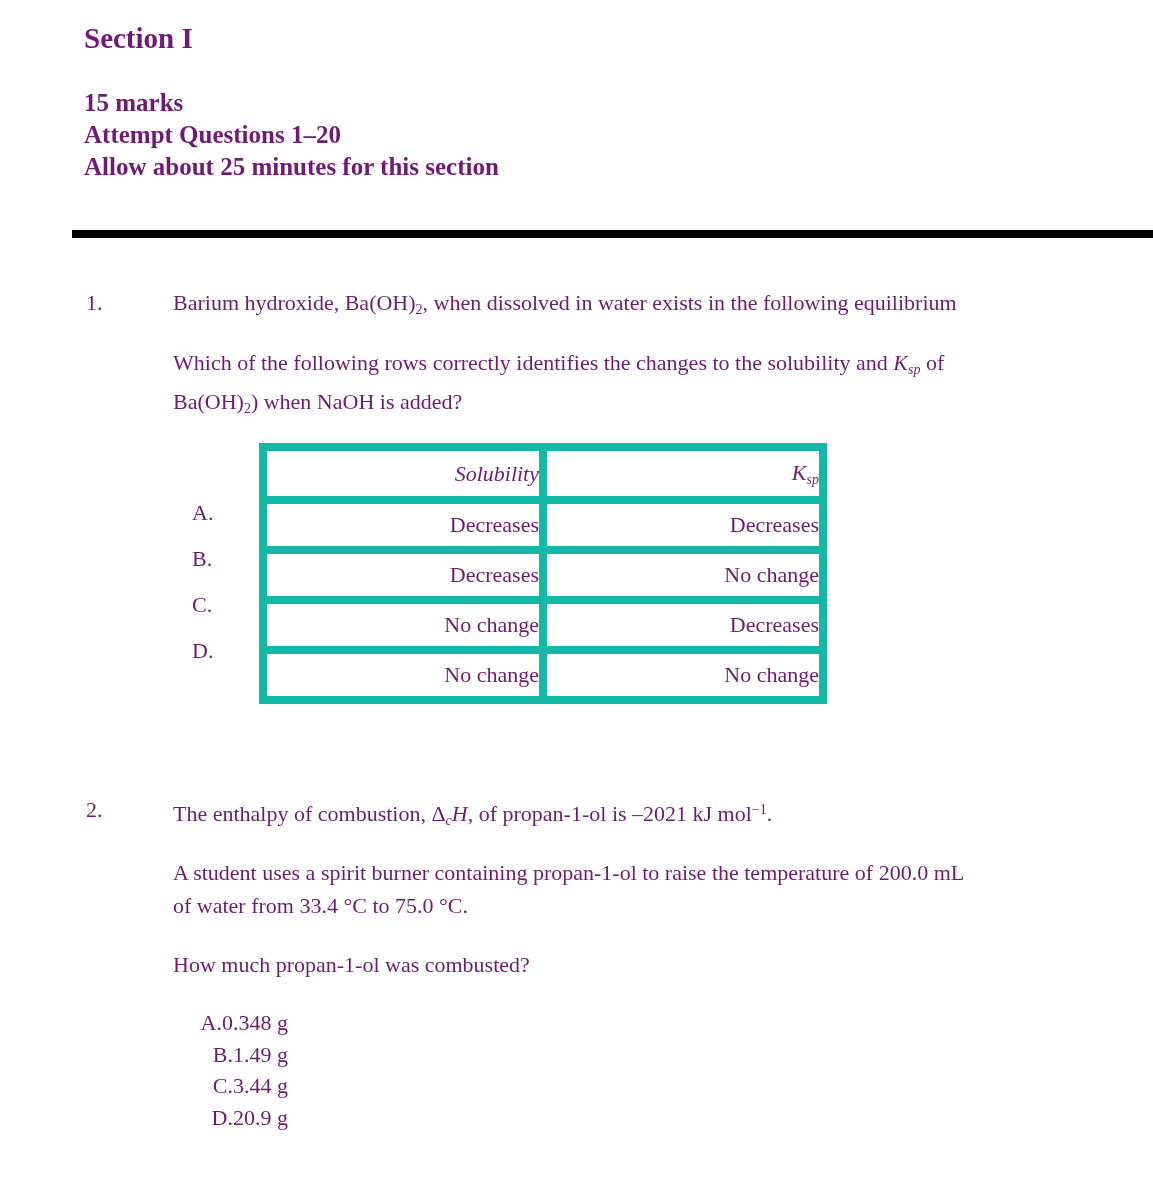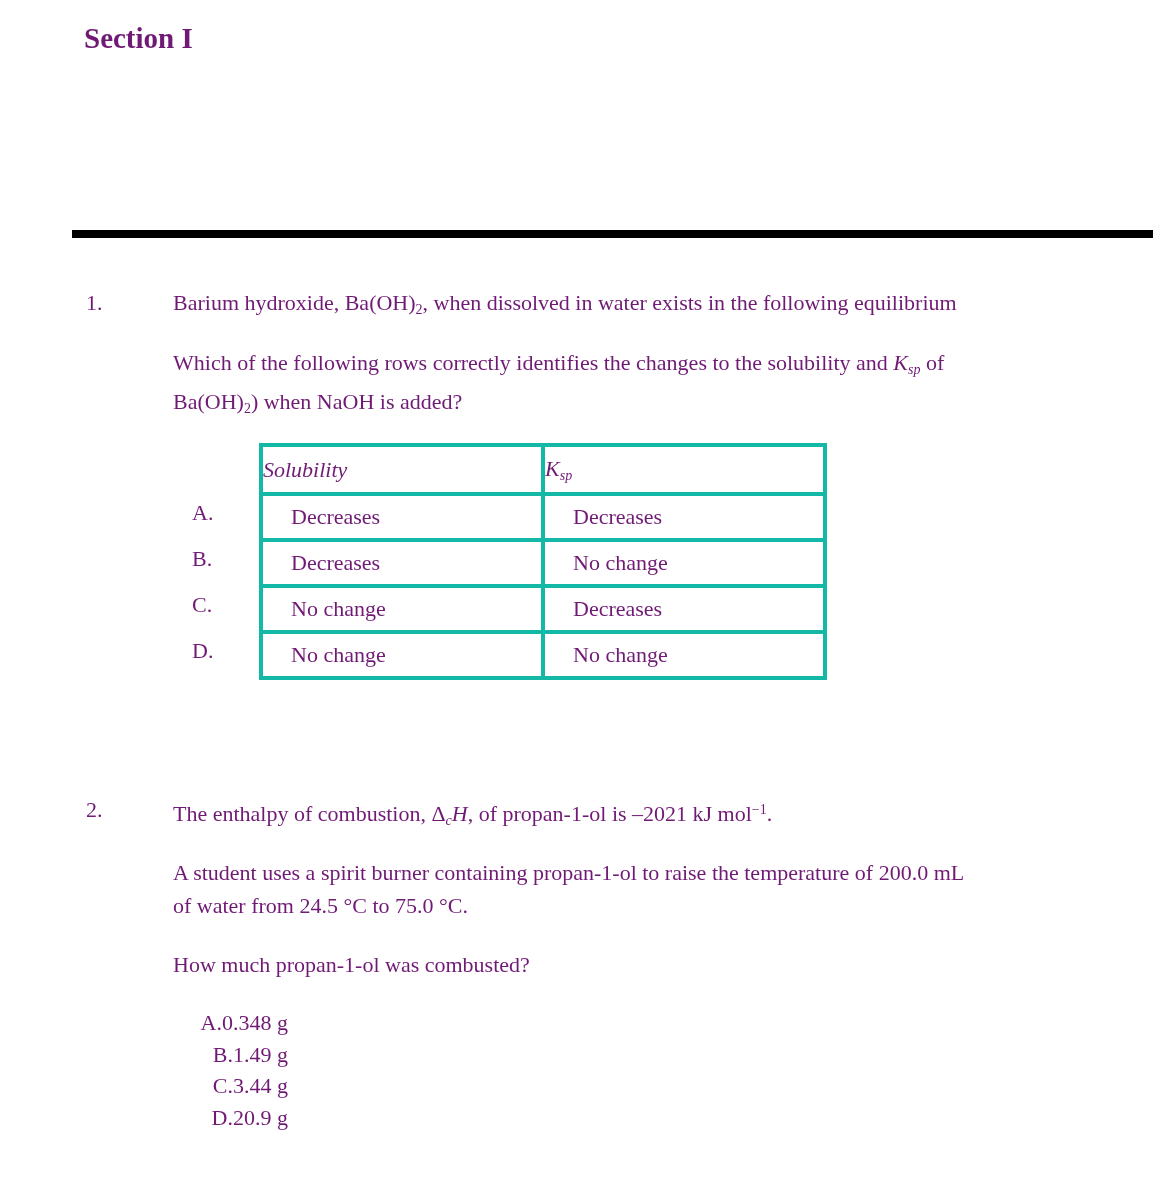--- a/index.html
+++ b/index.html
@@ -13,37 +13,42 @@
   .qbody{font-size:22px;line-height:32px;left:129px;width:965px;}
   #q1-num,#q1-intro{top:287px;}
   #q1-prompt{top:347px;}
   #q2-num,#q2-intro{top:794px;}
   #q2-scenario{top:856px;line-height:33px;}
   #q2-question{top:949px;}
   .q1-letters{left:148px;top:492px;font-size:22px;}
   .q1-letters .row-letter{height:46px;display:flex;align-items:center;padding-bottom:4px;box-sizing:border-box;}
   .anstable{position:absolute;left:215px;top:443px;border-collapse:collapse;table-layout:fixed;
             width:568px;font-size:22px;}
-  .anstable th,.anstable td{border:4px solid #14b8a6;text-align:left;vertical-align:middle;padding:0;}
+  .anstable th,.anstable td{border:8px solid #14b8a6;text-align:right;vertical-align:middle;padding:0;}
   .anstable th{height:45px;font-weight:normal;}
   .anstable td{height:42px;padding-left:28px;}
   .options{left:135px;top:1007px;font-size:22px;line-height:31.5px;text-align:right;}
   .opt-letter{display:inline-block;width:43px;}
   .it{font-style:italic;}
   .sub{font-size:14px;vertical-align:-4px;}
   .sub.it{font-style:italic;}
   .sup{font-size:14px;vertical-align:7px;}
 </style>
 </head>
 <body>
 
 <div class="page">
 
   <div class="abs section-title">Section I</div>
 
+  <div class="abs instructions">
+    <div>15 marks</div>
+    <div>Attempt Questions 1–20</div>
+    <div>Allow about 25 minutes for this section</div>
+  </div>
 
   <div class="abs rule"></div>
 
   <div class="abs qnum" id="q1-num">1.</div>
 
   <div class="abs qbody" id="q1-intro"><span>Barium hydroxide, Ba(OH)</span><sub class="sub">2</sub><span>, when dissolved in water exists in the following equilibrium</span></div>
 
   <div class="abs qbody" id="q1-prompt"><span>Which of the following rows correctly identifies the changes to the solubility and </span><span class="it">K</span><sub class="sub it">sp</sub><span> of</span><br><span>Ba(OH)</span><sub class="sub">2</sub><span>) when NaOH is added?</span></div>
 
   <div class="abs q1-letters">
@@ -77,21 +82,21 @@
         <td>No change</td>
         <td>No change</td>
       </tr>
     </tbody>
   </table>
 
   <div class="abs qnum" id="q2-num">2.</div>
 
   <div class="abs qbody" id="q2-intro"><span>The enthalpy of combustion, Δ</span><sub class="sub it">c</sub><span class="it">H</span><span>, of propan-1-ol is –2021 kJ mol</span><sup class="sup">−1</sup><span>.</span></div>
 
-  <div class="abs qbody" id="q2-scenario"><span>A student uses a spirit burner containing propan-1-ol to raise the temperature of 200.0 mL</span><br><span>of water from 24.5 °C to 75.0 °C.</span></div>
+  <div class="abs qbody" id="q2-scenario"><span>A student uses a spirit burner containing propan-1-ol to raise the temperature of 200.0 mL</span><br><span>of water from 33.4 °C to 75.0 °C.</span></div>
 
   <div class="abs qbody" id="q2-question">How much propan-1-ol was combusted?</div>
 
   <div class="abs options">
     <div><span class="opt-letter">A.</span><span>0.348 g</span></div>
     <div><span class="opt-letter">B.</span><span>1.49 g</span></div>
     <div><span class="opt-letter">C.</span><span>3.44 g</span></div>
     <div><span class="opt-letter">D.</span><span>20.9 g</span></div>
   </div>
 

